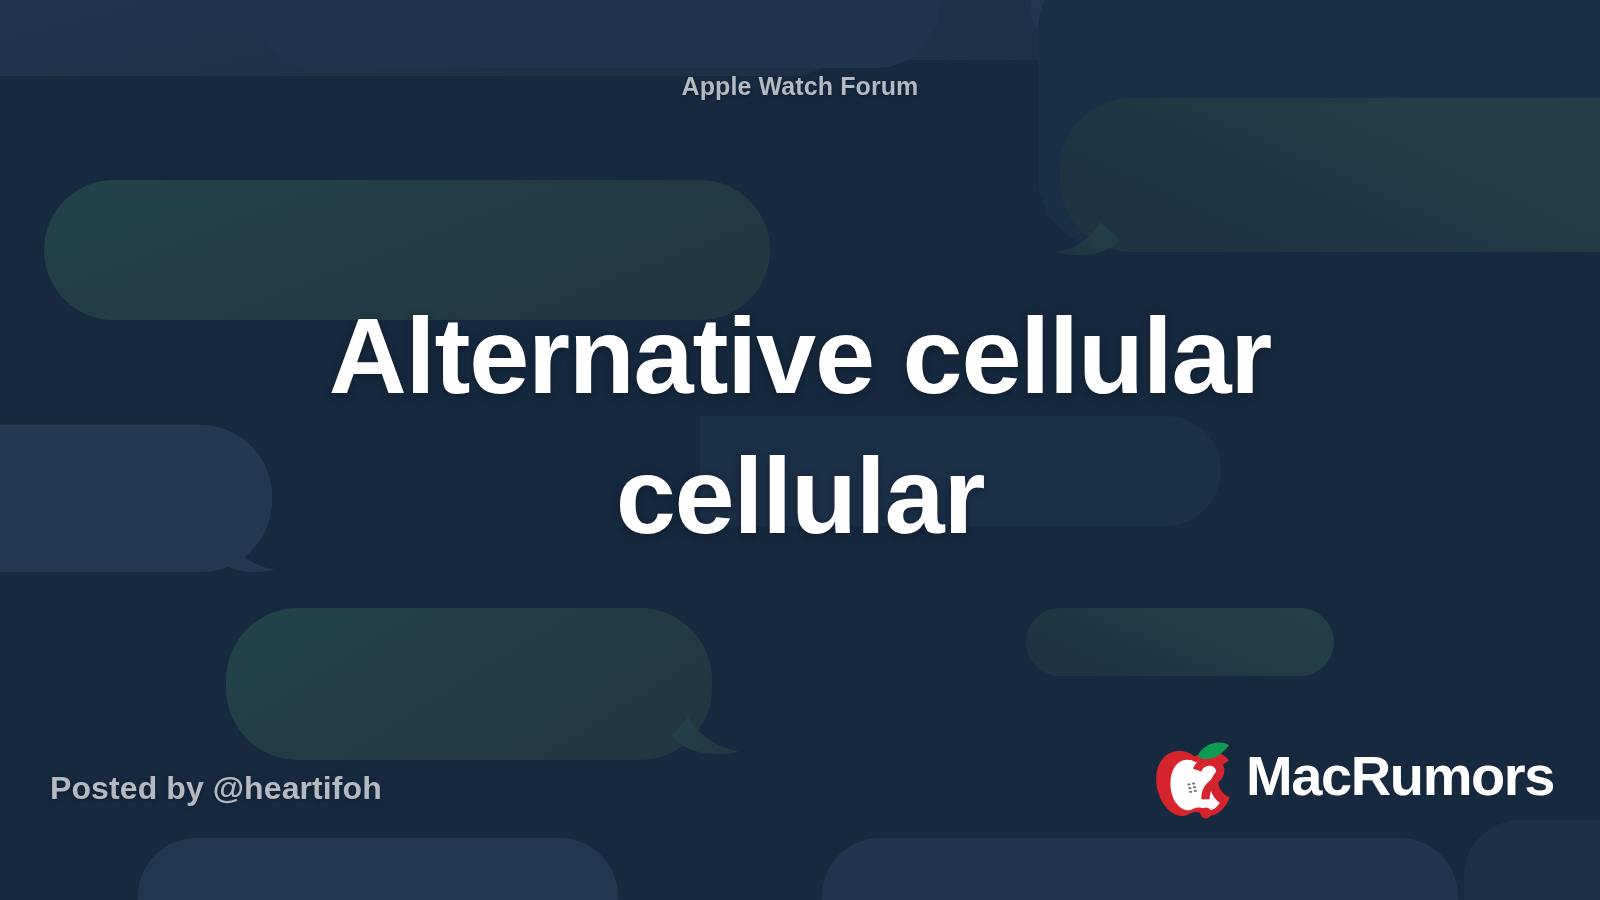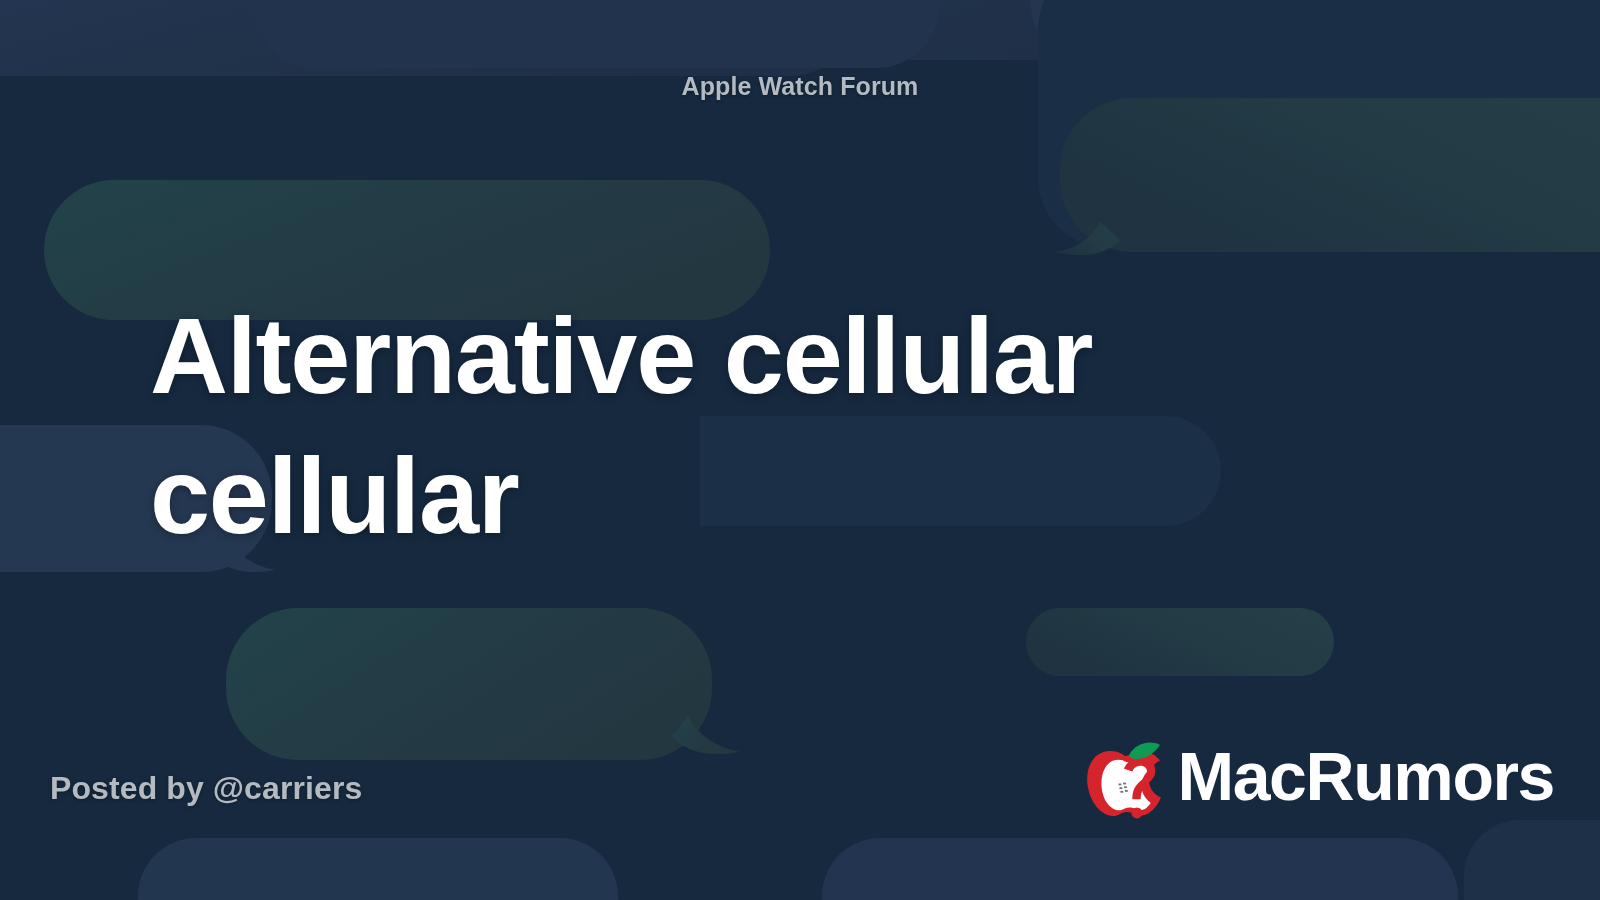--- a/index.html
+++ b/index.html
@@ -48,20 +48,21 @@
     font-weight: bold;
     letter-spacing: 0.1px;
     text-shadow: 0 1px 3px rgba(0,0,0,0.35);
   }
 
   .title {
     position: absolute;
     top: 286px;
     left: 150px;
     width: 1300px;
+    text-align: center;
     color: #ffffff;
     font-size: 108px;
     line-height: 1.30;
     font-weight: bold;
     letter-spacing: -1.2px;
     text-shadow: 0 2px 10px rgba(0,0,0,0.30);
   }
 
   .posted-by {
     position: absolute;
@@ -79,21 +80,21 @@
     right: 46px;
     top: 732px;
     height: 92px;
     display: flex;
     align-items: center;
     gap: 6px;
   }
   .brand-mark { width: 92px; height: 92px; display: block; }
   .brand-word {
     color: #ffffff;
-    font-size: 68px;
+    font-size: 56px;
     font-weight: bold;
     letter-spacing: -1.4px;
     line-height: 1;
     padding-bottom: 4px;
   }
 </style>
 </head>
 <body>
 
 <div id="card">
@@ -227,21 +228,21 @@
 
   <div id="content">
 
     <div class="forum-name">Apple Watch Forum</div>
 
     <div class="title">
       <div>Alternative cellular</div>
       <div>cellular</div>
     </div>
 
-    <div class="posted-by">Posted by @carriers</div>
+    <div class="posted-by">Posted by @heartifoh</div>
 
     <div class="brand">
       <svg class="brand-mark" viewBox="0 0 100 100" xmlns="http://www.w3.org/2000/svg">
 
         <path fill="#d5242c" d="
           M 50 26
           c -10 -8 -26 -7 -34 3
           c -10 12 -9 33 0 48
           c 6 10 16 16 24 14
           c 5 -1 7 -4 12 -4

